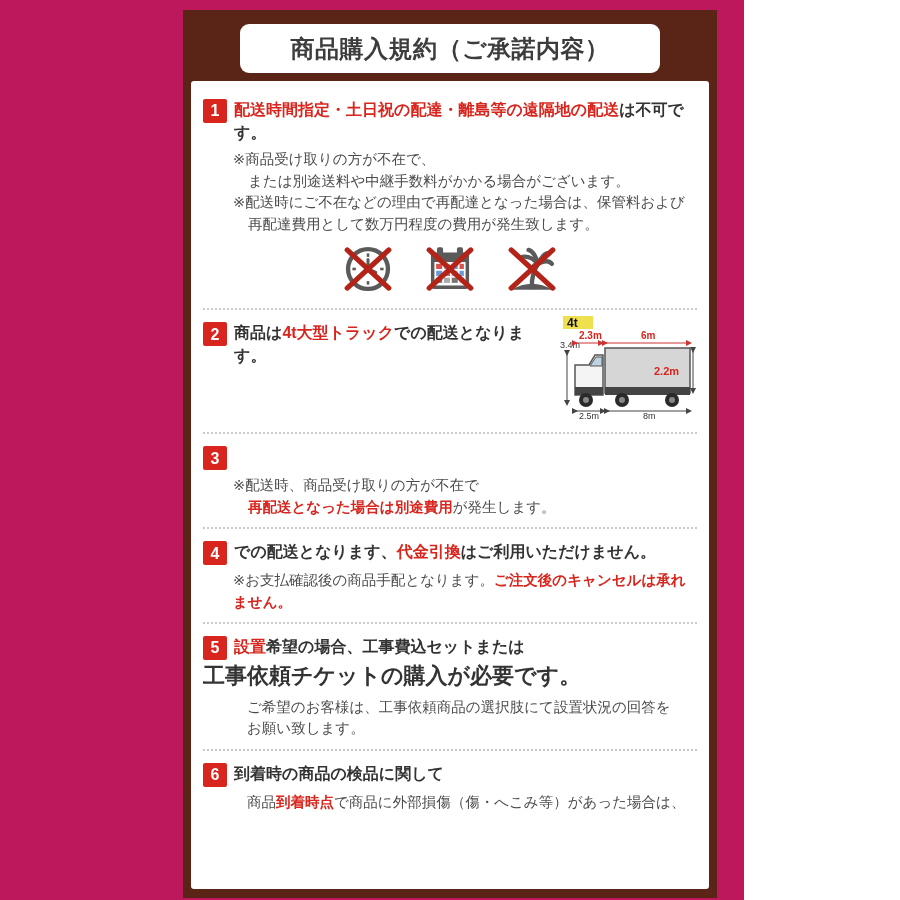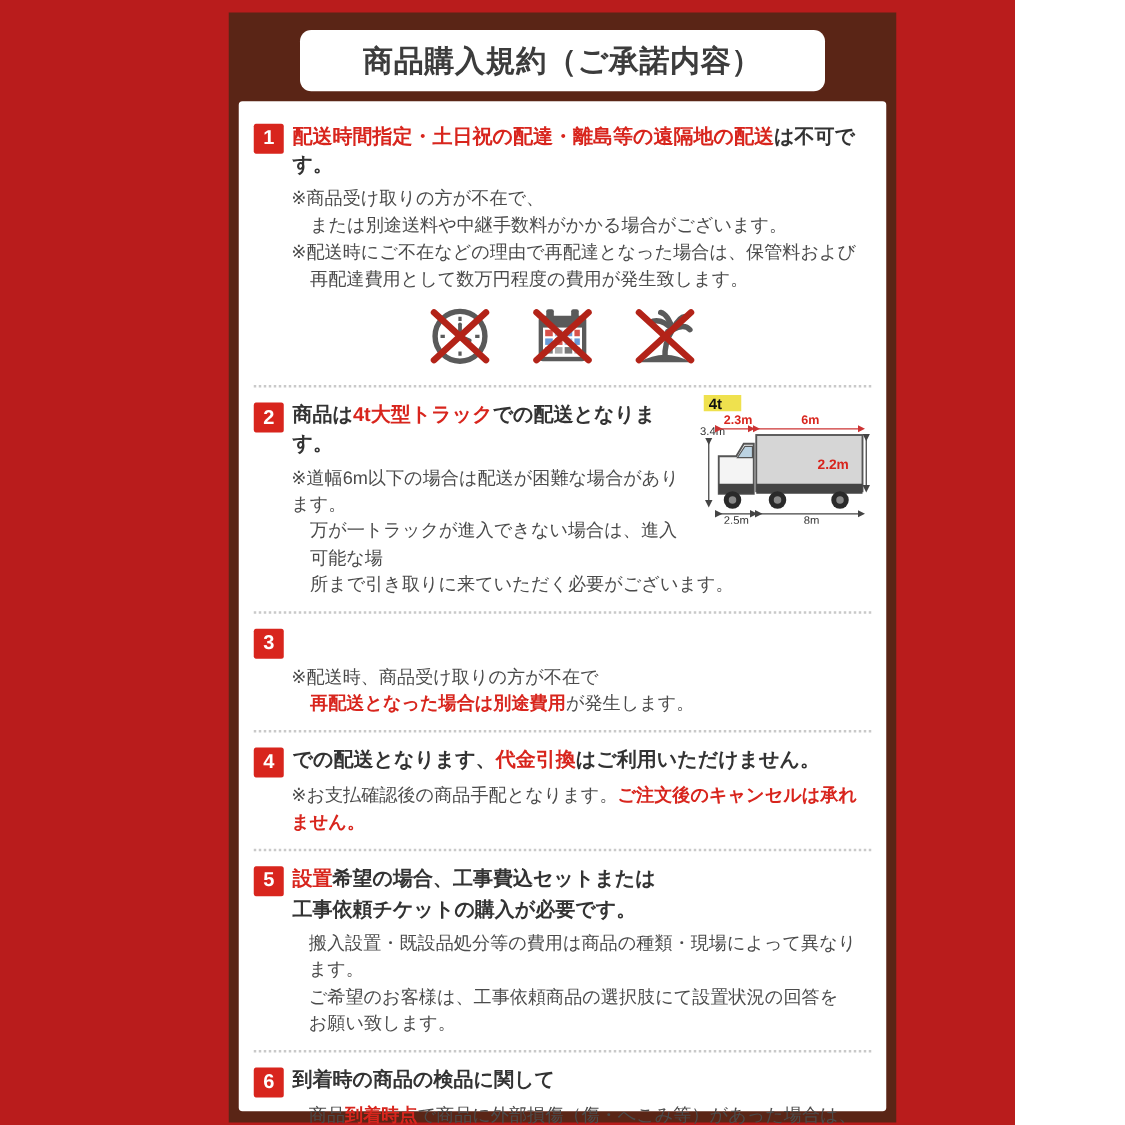--- a/index.html
+++ b/index.html
@@ -1,39 +1,39 @@
 <!DOCTYPE html>
 <html><head>
 <meta charset="utf-8">
 <style>
   * { margin:0; padding:0; box-sizing:border-box; }
   html,body { width:900px; height:900px; background:#ffffff;
     font-family:"Liberation Sans","DejaVu Sans",sans-serif; }
-  .page { position:relative; width:812px; height:900px; background:#b91c1c; overflow:hidden; }
+  .page { position:relative; width:744px; height:900px; background:#be185d; overflow:hidden; }
 
   .panel { position:absolute; left:183px; top:10px; width:534px; height:888px;
     background:#5a2516; }
 
   .title-box { position:absolute; left:57px; top:14px; width:420px; height:49px;
     background:#fff; border-radius:9px; display:flex; align-items:center; justify-content:center; }
   .title-box h1 { font-size:24px; font-weight:bold; color:#3c3c3c; letter-spacing:0.5px; }
 
   .content { position:absolute; left:8px; top:71px; width:518px; height:808px;
     background:#fff; border-radius:3px; padding:13px 12px 10px 12px;
     display:flex; flex-direction:column; }
 
   .section { margin-top:4px; }
   .sec-head { display:flex; align-items:flex-start; gap:7px;
     font-weight:bold; font-size:16px; color:#333; line-height:1.45; }
   .badge { flex:0 0 auto; width:24px; height:24px; margin-top:1px; background:#d8251d;
     color:#fff; font-size:16px; font-weight:bold; display:flex;
     align-items:center; justify-content:center; border-radius:2px; }
   .red  { color:#d8251d; }
   .dark { color:#333; }
-  .head2 { margin-left:31px; font-weight:bold; font-size:16px; color:#333; line-height:1.45; }
+  .head2 { font-weight:bold; font-size:22px; color:#333; line-height:1.45; }
 
   .notes { margin-top:5px; padding-left:30px; }
   .note  { font-size:14.5px; color:#4b4b4b; line-height:1.48; }
   .cont  { padding-left:15px; }
   .notes-plain { margin-top:5px; padding-left:44px; }
   .note b { font-weight:bold;text-align:right; }
 
   .sep { border-top:2px dotted #c9c9c9; margin:9px 0 7px 0; }
 
   .icons-row { display:flex; justify-content:center; gap:30px; margin:8px 0 4px 0; }
@@ -180,25 +180,20 @@
             <line x1="16" y1="96" x2="44" y2="96" stroke="#444" stroke-width="1" marker-start="url(#ab)" marker-end="url(#ab)"></line>
             <line x1="48" y1="96" x2="130" y2="96" stroke="#444" stroke-width="1" marker-start="url(#ab)" marker-end="url(#ab)"></line>
             <text x="20" y="104" font-size="9" fill="#333">2.5m</text>
             <text x="84" y="104" font-size="9" fill="#333">8m</text>
           </svg>
         </div>
         <div class="sec-head">
           <span class="badge">2</span>
           <span><span class="dark">商品は</span><span class="red">4t大型トラック</span><span class="dark">での配送となります。</span></span>
         </div>
-        <div class="notes">
-          <div class="note">※道幅6m以下の場合は配送が困難な場合があります。</div>
-          <div class="note cont">万が一トラックが進入できない場合は、進入可能な場</div>
-          <div class="note cont">所まで引き取りに来ていただく必要がございます。</div>
-        </div>
         <div style="clear:both"></div>
       </div>
       <div class="sep"></div>
 
       <div class="section">
         <div class="sec-head">
           <span class="badge">3</span>
         </div>
         <div class="notes">
           <div class="note">※配送時、商品受け取りの方が不在で</div>
@@ -218,21 +213,20 @@
       </div>
       <div class="sep"></div>
 
       <div class="section">
         <div class="sec-head">
           <span class="badge">5</span>
           <span><span class="red">設置</span><span class="dark">希望の場合、工事費込セットまたは</span></span>
         </div>
         <div class="head2">工事依頼チケットの購入が必要です。</div>
         <div class="notes-plain">
-          <div class="note">搬入設置・既設品処分等の費用は商品の種類・現場によって異なります。</div>
           <div class="note">ご希望のお客様は、工事依頼商品の選択肢にて設置状況の回答を</div>
           <div class="note">お願い致します。</div>
         </div>
       </div>
       <div class="sep"></div>
 
       <div class="section">
         <div class="sec-head">
           <span class="badge">6</span>
           <span class="dark">到着時の商品の検品に関して</span>

